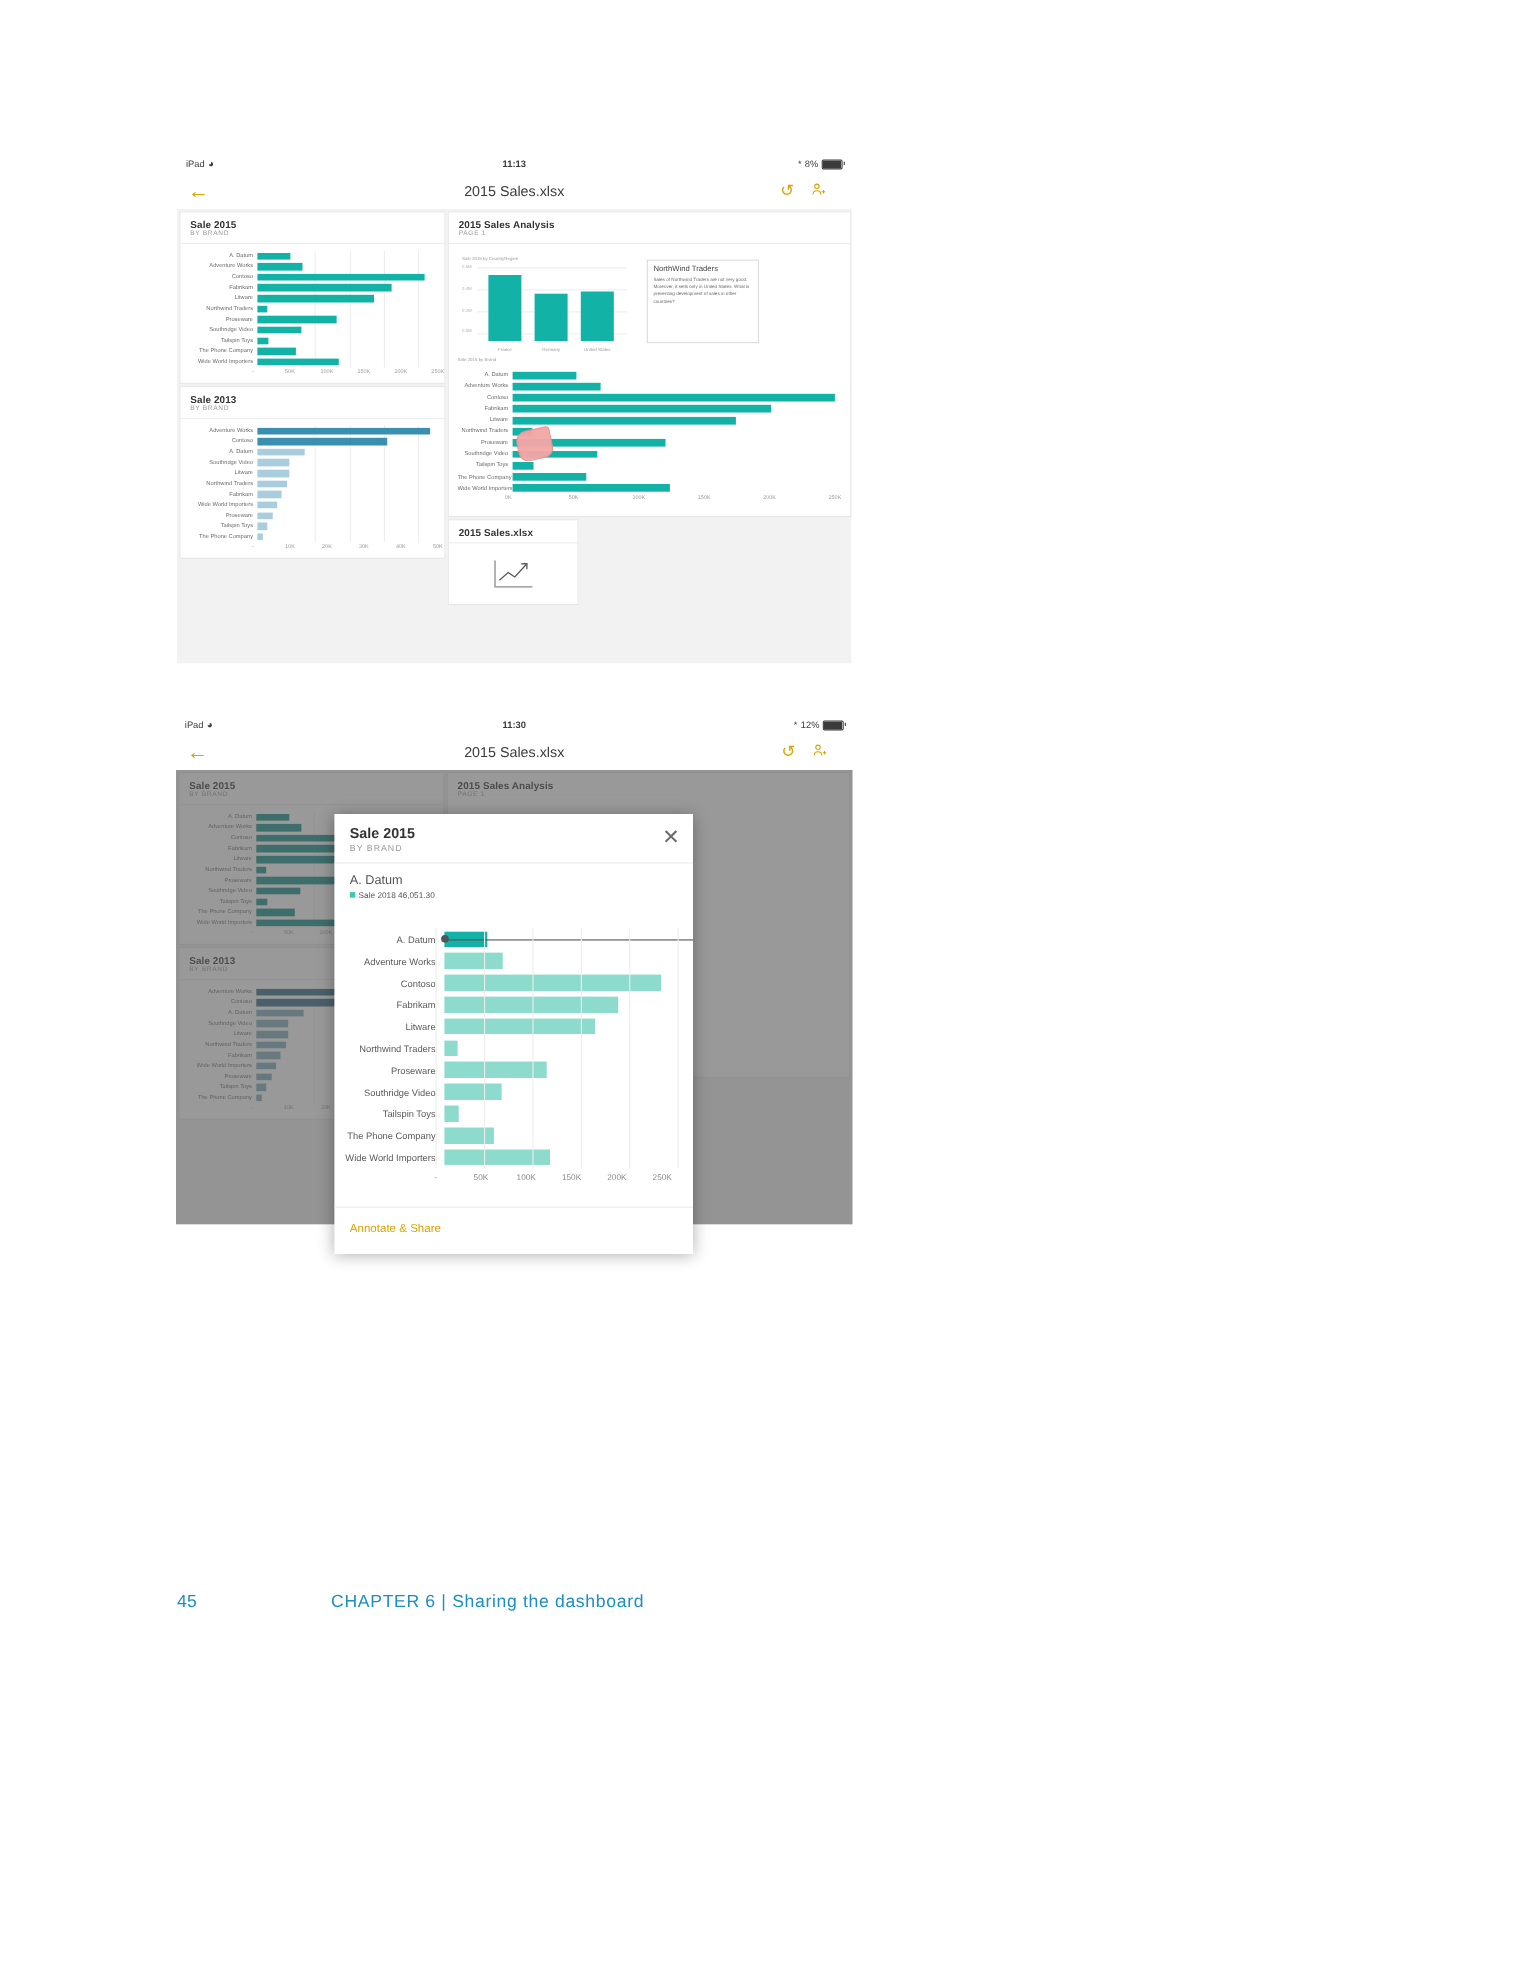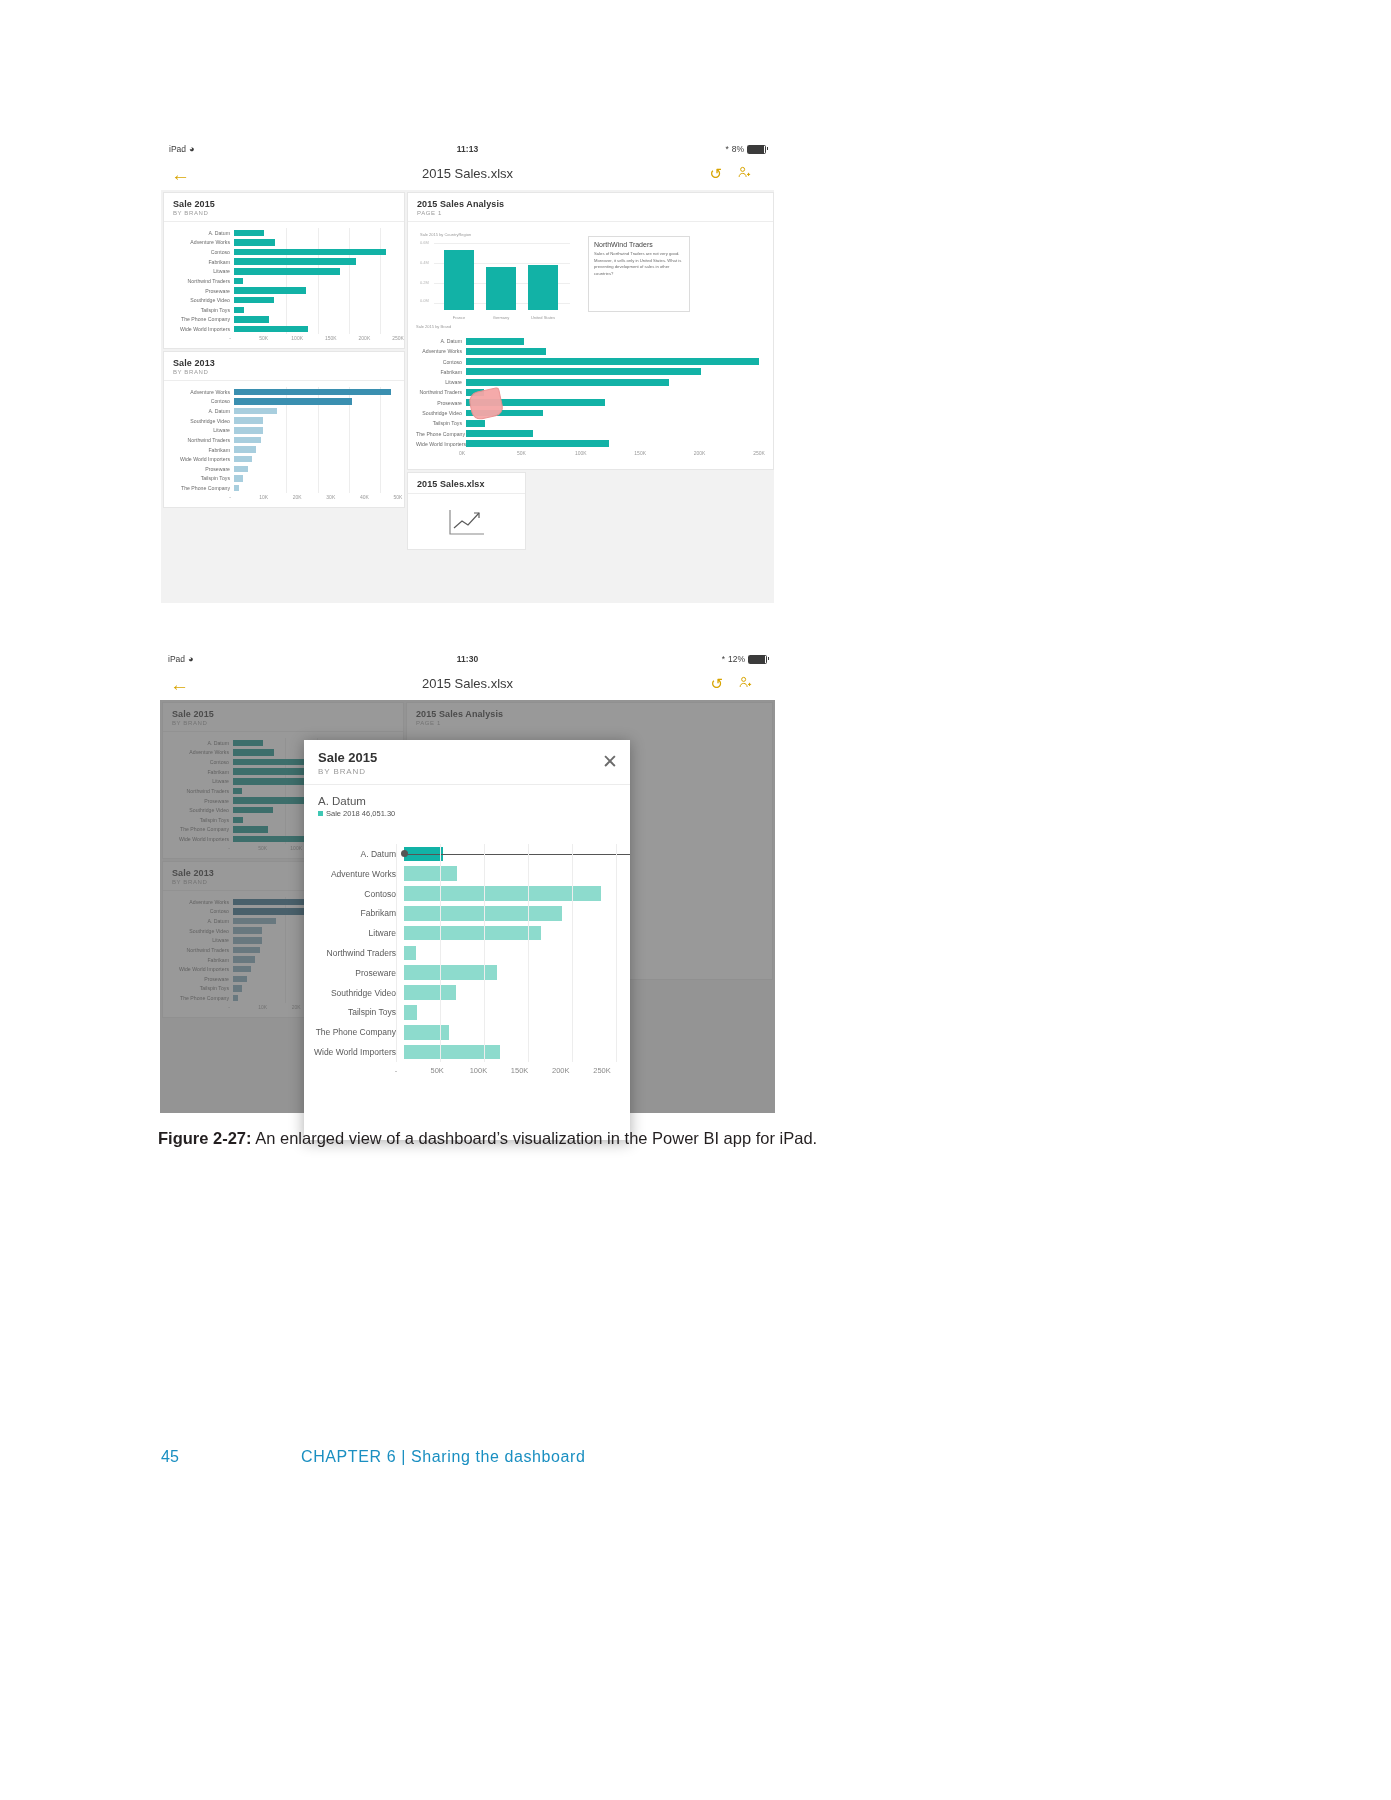--- a/index.html
+++ b/index.html
@@ -787,26 +787,26 @@
             <div id="axis-big" style="position:absolute;left:0;right:14px;bottom:2px;height:18px;">
                 <span class="big-tick" style="left: calc(0% + 92px);">-</span>
                 <span class="big-tick" style="left: calc(20% + 70.8px);">50K</span>
                 <span class="big-tick" style="left: calc(40% + 49.6px);">100K</span>
                 <span class="big-tick" style="left: calc(60% + 28.4px);">150K</span>
                 <span class="big-tick" style="left: calc(80% + 7.2px);">200K</span>
                 <span class="big-tick" style="left: calc(100% - 14px);">250K</span>
               </div>
           </div>
 
+          <div class="mod-foot">
+            <span class="annotate">Annotate &amp; Share</span>
+          </div>
         </div>
       </div>
     </div>
   </div>
 
-  <div class="fig-caption" style="left:158px;top:1127px;width:1000px;">
-    <b>Figure 2-27:</b><span> An enlarged view of a dashboard’s visualization in the Power BI app for iPad.</span>
-  </div>
 
 
   <div class="foot-num" style="left:161px;top:1448px;">45</div>
   <div class="foot-txt" style="left:301px;top:1448px;">CHAPTER 6  |  Sharing the dashboard</div>
 
 </div>
 
 </body></html>

